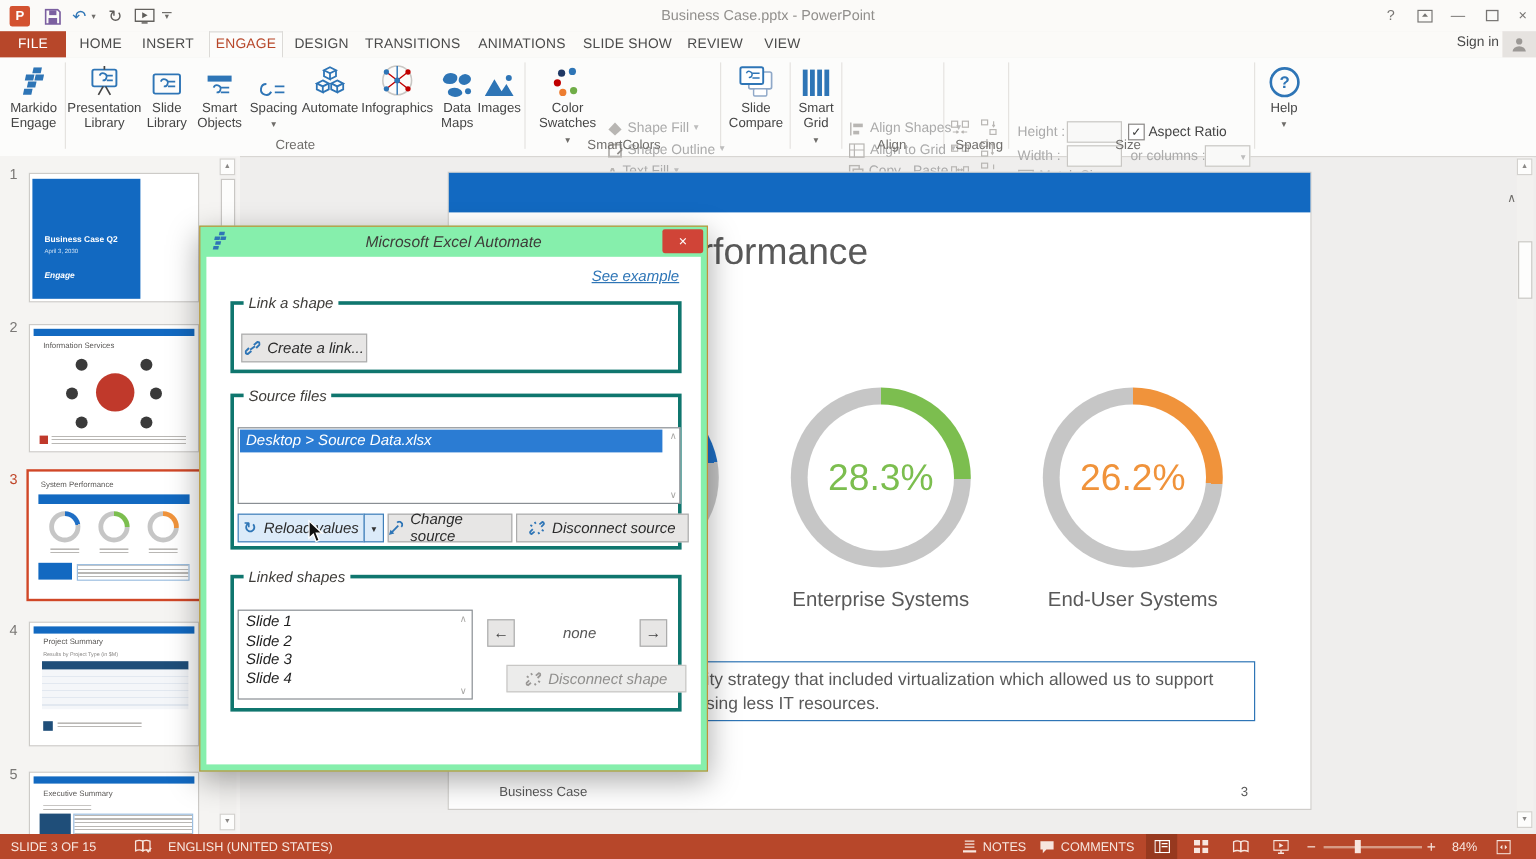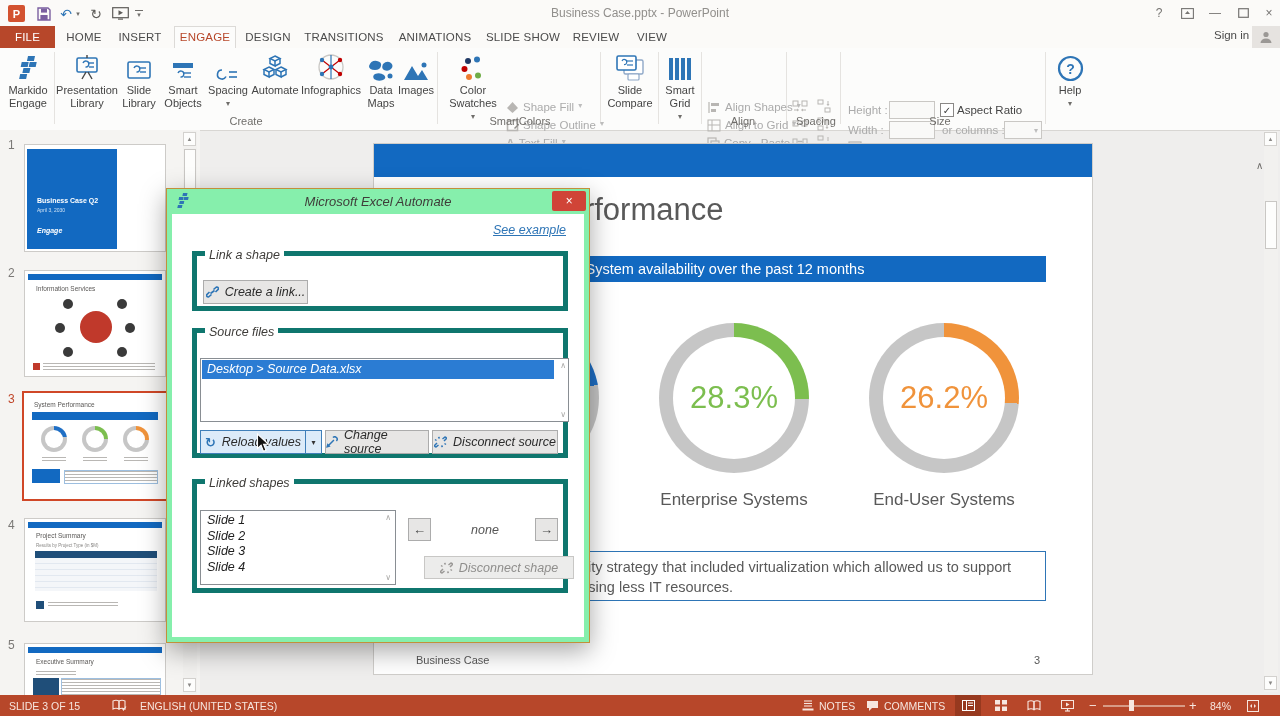--- a/index.html
+++ b/index.html
@@ -43,21 +43,21 @@
   .donut-val{position:absolute;inset:0;display:flex;align-items:center;justify-content:center;font-size:31px;z-index:2;}
   
   .sb-track{background:#F2F1EF;}
   .sb-btn{width:13px;height:14px;background:#FDFDFC;border:1px solid #D3D1CE;box-sizing:border-box;display:flex;align-items:center;justify-content:center;font-size:6px;color:#8A8886;}
   .sb-thumb{background:#FDFDFC;border:1px solid #C9C7C4;box-sizing:border-box;}
   
   .dialog{left:166px;top:188px;width:424px;height:455px;background:#86efac;border:1px solid #C2903A;box-sizing:border-box;box-shadow:0 8px 24px rgba(0,0,0,.35);z-index:50;font-style:italic;}
   .dlg-title{left:0;top:0;width:100%;height:25px;display:flex;align-items:center;justify-content:center;font-size:13px;color:#3E3C39;}
   .dlg-close{right:3px;top:2px;width:34px;height:20px;background:#D04437;border-radius:2px;display:flex;align-items:center;justify-content:center;color:#fff;font-size:12px;}
   .dlg-body{left:5px;top:25px;width:412px;height:423px;background:#fff;}
-  .grp{border:5px solid #0f766e;box-sizing:border-box;}
+  .grp{border:3px solid #0f766e;box-sizing:border-box;}
   .grp-lbl{top:-8px;left:8px;background:#fff;padding:0 4px;font-size:12.5px;color:#3E3C39;}
   .wbtn{background:#E7E6E5;border:1px solid #ACACAC;box-sizing:border-box;display:flex;align-items:center;justify-content:center;gap:6px;font-size:12.5px;color:#2B2B2B;}
   .wbtn.hl{background:#DCEBF9;border-color:#3F7FB9;}
   .wbtn.dis{background:#ECECEB;border-color:#C8C7C5;color:#8F8E8C;margin-left:16px;}
   .listbox{background:#fff;border:1px solid #898E93;box-sizing:border-box;}
   .lb-arrow{position:absolute;right:2px;font-size:8px;color:#A9A8A6;}
   .link-a{color:#2E75B6;text-decoration:underline;font-size:12.5px;}
   
   .statusbar{left:0;top:695px;width:1280px;height:21px;background:#B7472A;color:#F7E6DF;font-size:10.5px;}
   .sb-item{top:0;height:21px;display:flex;align-items:center;gap:5px;}
@@ -479,21 +479,20 @@
     <div class="abs sb-track" style="left:183px;top:1px;width:14px;height:563px;">
       <div class="sb-btn abs" style="left:0;top:1px;">▲</div>
       <div class="sb-thumb abs" style="left:1px;top:18px;width:12px;height:240px;"></div>
       <div class="sb-btn abs" style="left:0;top:547px;">▼</div>
     </div>
   </div>
 
   <div class="abs slide">
     <div class="abs" style="left:0;top:0;width:718px;height:33px;background:#1269C1;"></div>
     <div class="abs" style="left:60px;top:48px;font-size:31px;color:#595959;">System Performance</div>
-    <div class="abs" style="left:30px;top:112px;width:642px;height:26px;background:#1269C1;color:#fff;font-size:14.5px;display:flex;align-items:center;justify-content:center;">System availability over the past 12 months</div>
 
     <div class="abs donut" style="left: 75px; top: 179px; width: 150px; height: 150px; background: conic-gradient(rgb(31, 111, 197) 0%, rgb(31, 111, 197) 22.2%, rgb(198, 198, 198) 22.2%, rgb(198, 198, 198) 100%);">
       <span class="donut-val" style="color: rgb(31, 111, 197);">22.2%</span>
     </div>
     <div class="abs donut" style="left: 285px; top: 179px; width: 150px; height: 150px; background: conic-gradient(rgb(124, 190, 79) 0%, rgb(124, 190, 79) 25.2%, rgb(198, 198, 198) 25.2%, rgb(198, 198, 198) 100%);">
       <span class="donut-val" style="color: rgb(124, 190, 79);">28.3%</span>
     </div>
     <div class="abs donut" style="left: 495px; top: 179px; width: 150px; height: 150px; background: conic-gradient(rgb(240, 147, 59) 0%, rgb(240, 147, 59) 26.2%, rgb(198, 198, 198) 26.2%, rgb(198, 198, 198) 100%);">
       <span class="donut-val" style="color: rgb(240, 147, 59);">26.2%</span>
     </div>
@@ -563,21 +562,21 @@
         <div class="abs wbtn" style="left:128px;top:97px;width:104px;height:24px;">
           <svg width="12" height="12" viewBox="0 0 12 12">
               <g fill="none" stroke="#2E75B6" stroke-width="1.5">
                 <path d="M2 10 L8 4"></path>
                 <path d="M7 1.5 a2.3 2.3 0 0 1 3.5 3.5"></path>
                 <path d="M1.2 10.8 l2 -0.6 -1.4 -1.4 Z" fill="#2E75B6"></path>
               </g>
             </svg>
           <span>Change source</span>
         </div>
-        <div class="abs wbtn" style="left:235px;top:97px;width:126px;height:24px;">
+        <div class="abs wbtn" style="left:235px;top:97px;width:144px;height:24px;">
           <svg width="13" height="12" viewBox="0 0 13 12">
               <g fill="none" stroke="#2E75B6" stroke-width="1.5">
                 <path d="M4.5 9 L2 11 a1.8 1.8 0 0 1 -1.5 -1.5 L3 7"></path>
                 <path d="M8.5 3 L11 1 a1.8 1.8 0 0 1 1.5 1.5 L10 5"></path>
                 <path d="M5.5 2.5 L4.5 1 M2.5 4.5 L1 3.5 M7.5 9.5 L8.5 11 M10.5 7.5 L12 8.5"></path>
               </g>
             </svg>
           <span>Disconnect source</span>
         </div>
       </div>

